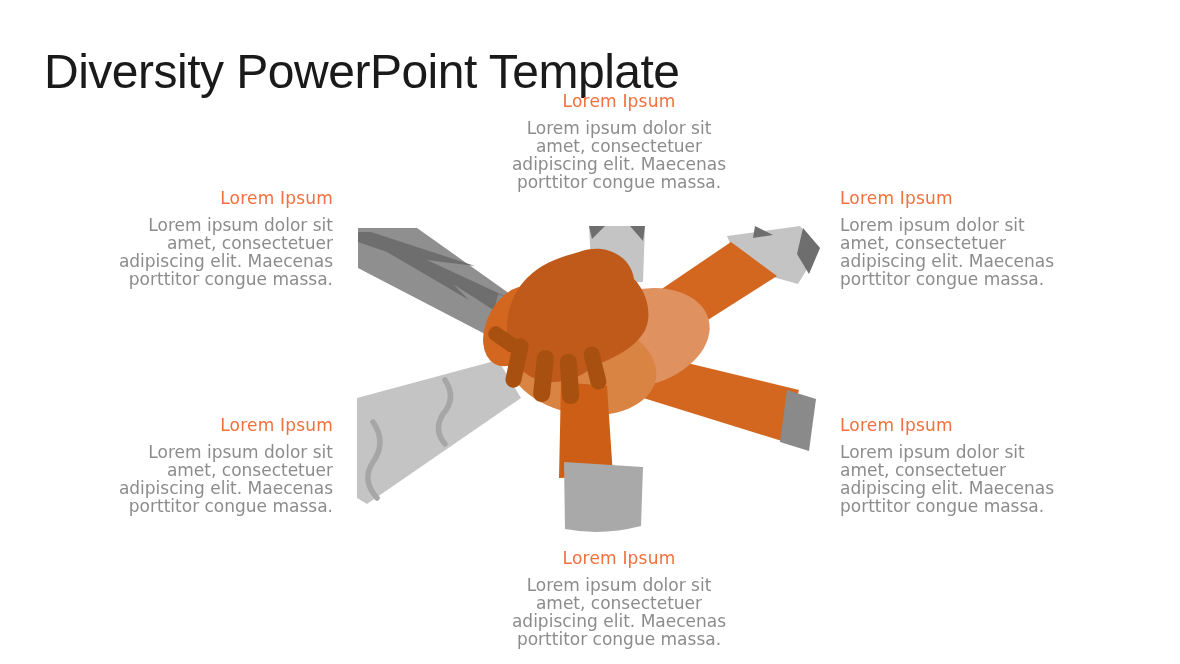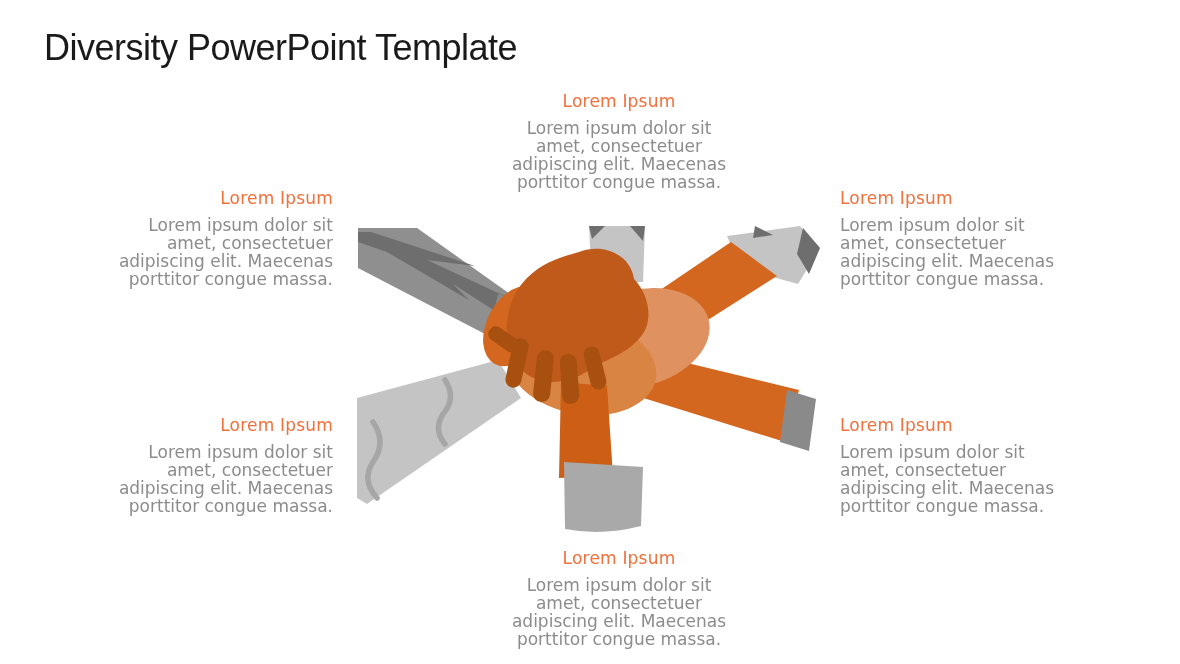--- a/index.html
+++ b/index.html
@@ -2,23 +2,23 @@
 <html style="--title_text: #1a1a1a; --heading_orange: #f1703c; --body_gray: #8c8c8c; --arm_orange: #d4671f; --arm_orange_deep: #cd5e15; --hand_dark: #bf5a1b; --finger_dark: #a8500f; --hand_light_1: #df9160; --hand_light_2: #d98442; --sleeve_light: #c4c4c4; --sleeve_mid: #a9a9a9; --gray_mid: #8f8f8f; --gray_dark: #6e6e6e; --cuff_gray: #8a8a8a; --wrinkle_gray: #a6a6a6;"><head>
 <meta charset="utf-8">
 <style>
   * { margin:0; padding:0; box-sizing:border-box; }
   html,body { width:1180px; height:664px; }
   body { background:#ffffff; font-family:"DejaVu Sans", sans-serif; overflow:hidden; }
 
   .slide { position:relative; width:1180px; height:664px; background:#fff; }
 
   .title {
-    position:absolute; left:44px; top:27px;
+    position:absolute; left:44px; top:44px;
     font-family:"Liberation Sans", sans-serif;
-    font-size:36px; font-weight:300; letter-spacing:-0.5px;
+    font-size:48px; font-weight:300; letter-spacing:-0.5px;
     color:var(--title_text,#1a1a1a);
     white-space:nowrap;
   }
 
   .tb { position:absolute; width:222px; }
   .tb-h {
     font-size:17px; font-weight:normal; letter-spacing:0.2px;
     color:var(--heading_orange,#f1703c);
     margin-bottom:8px;
   }

